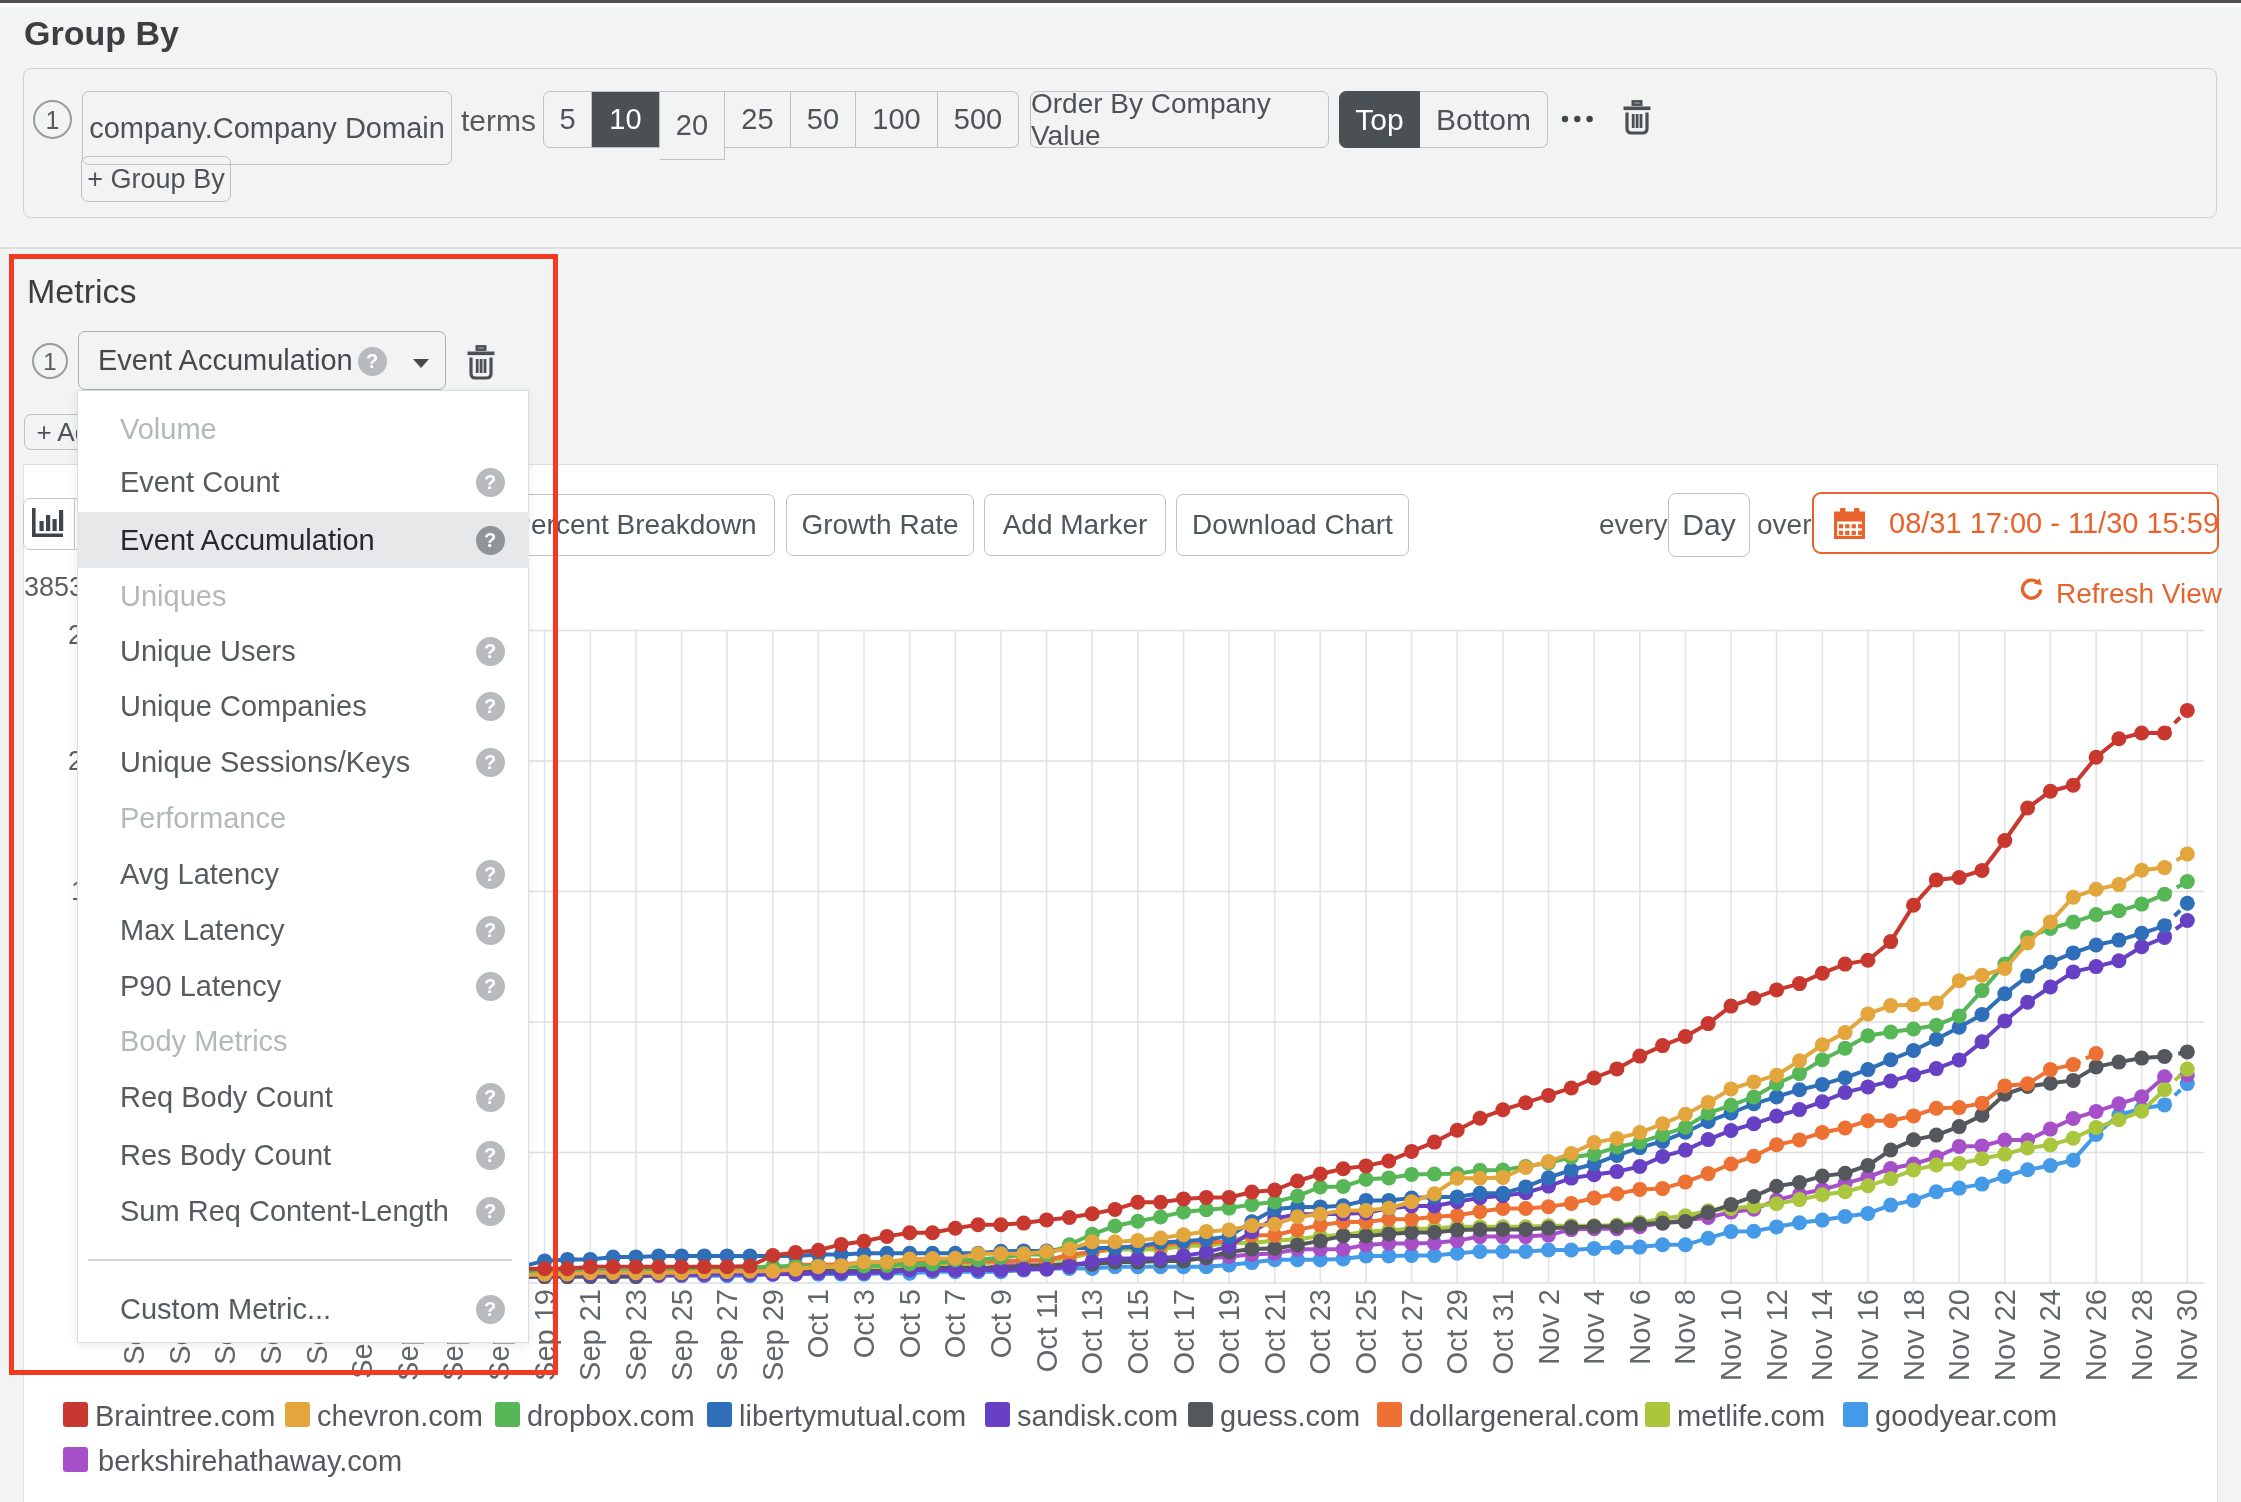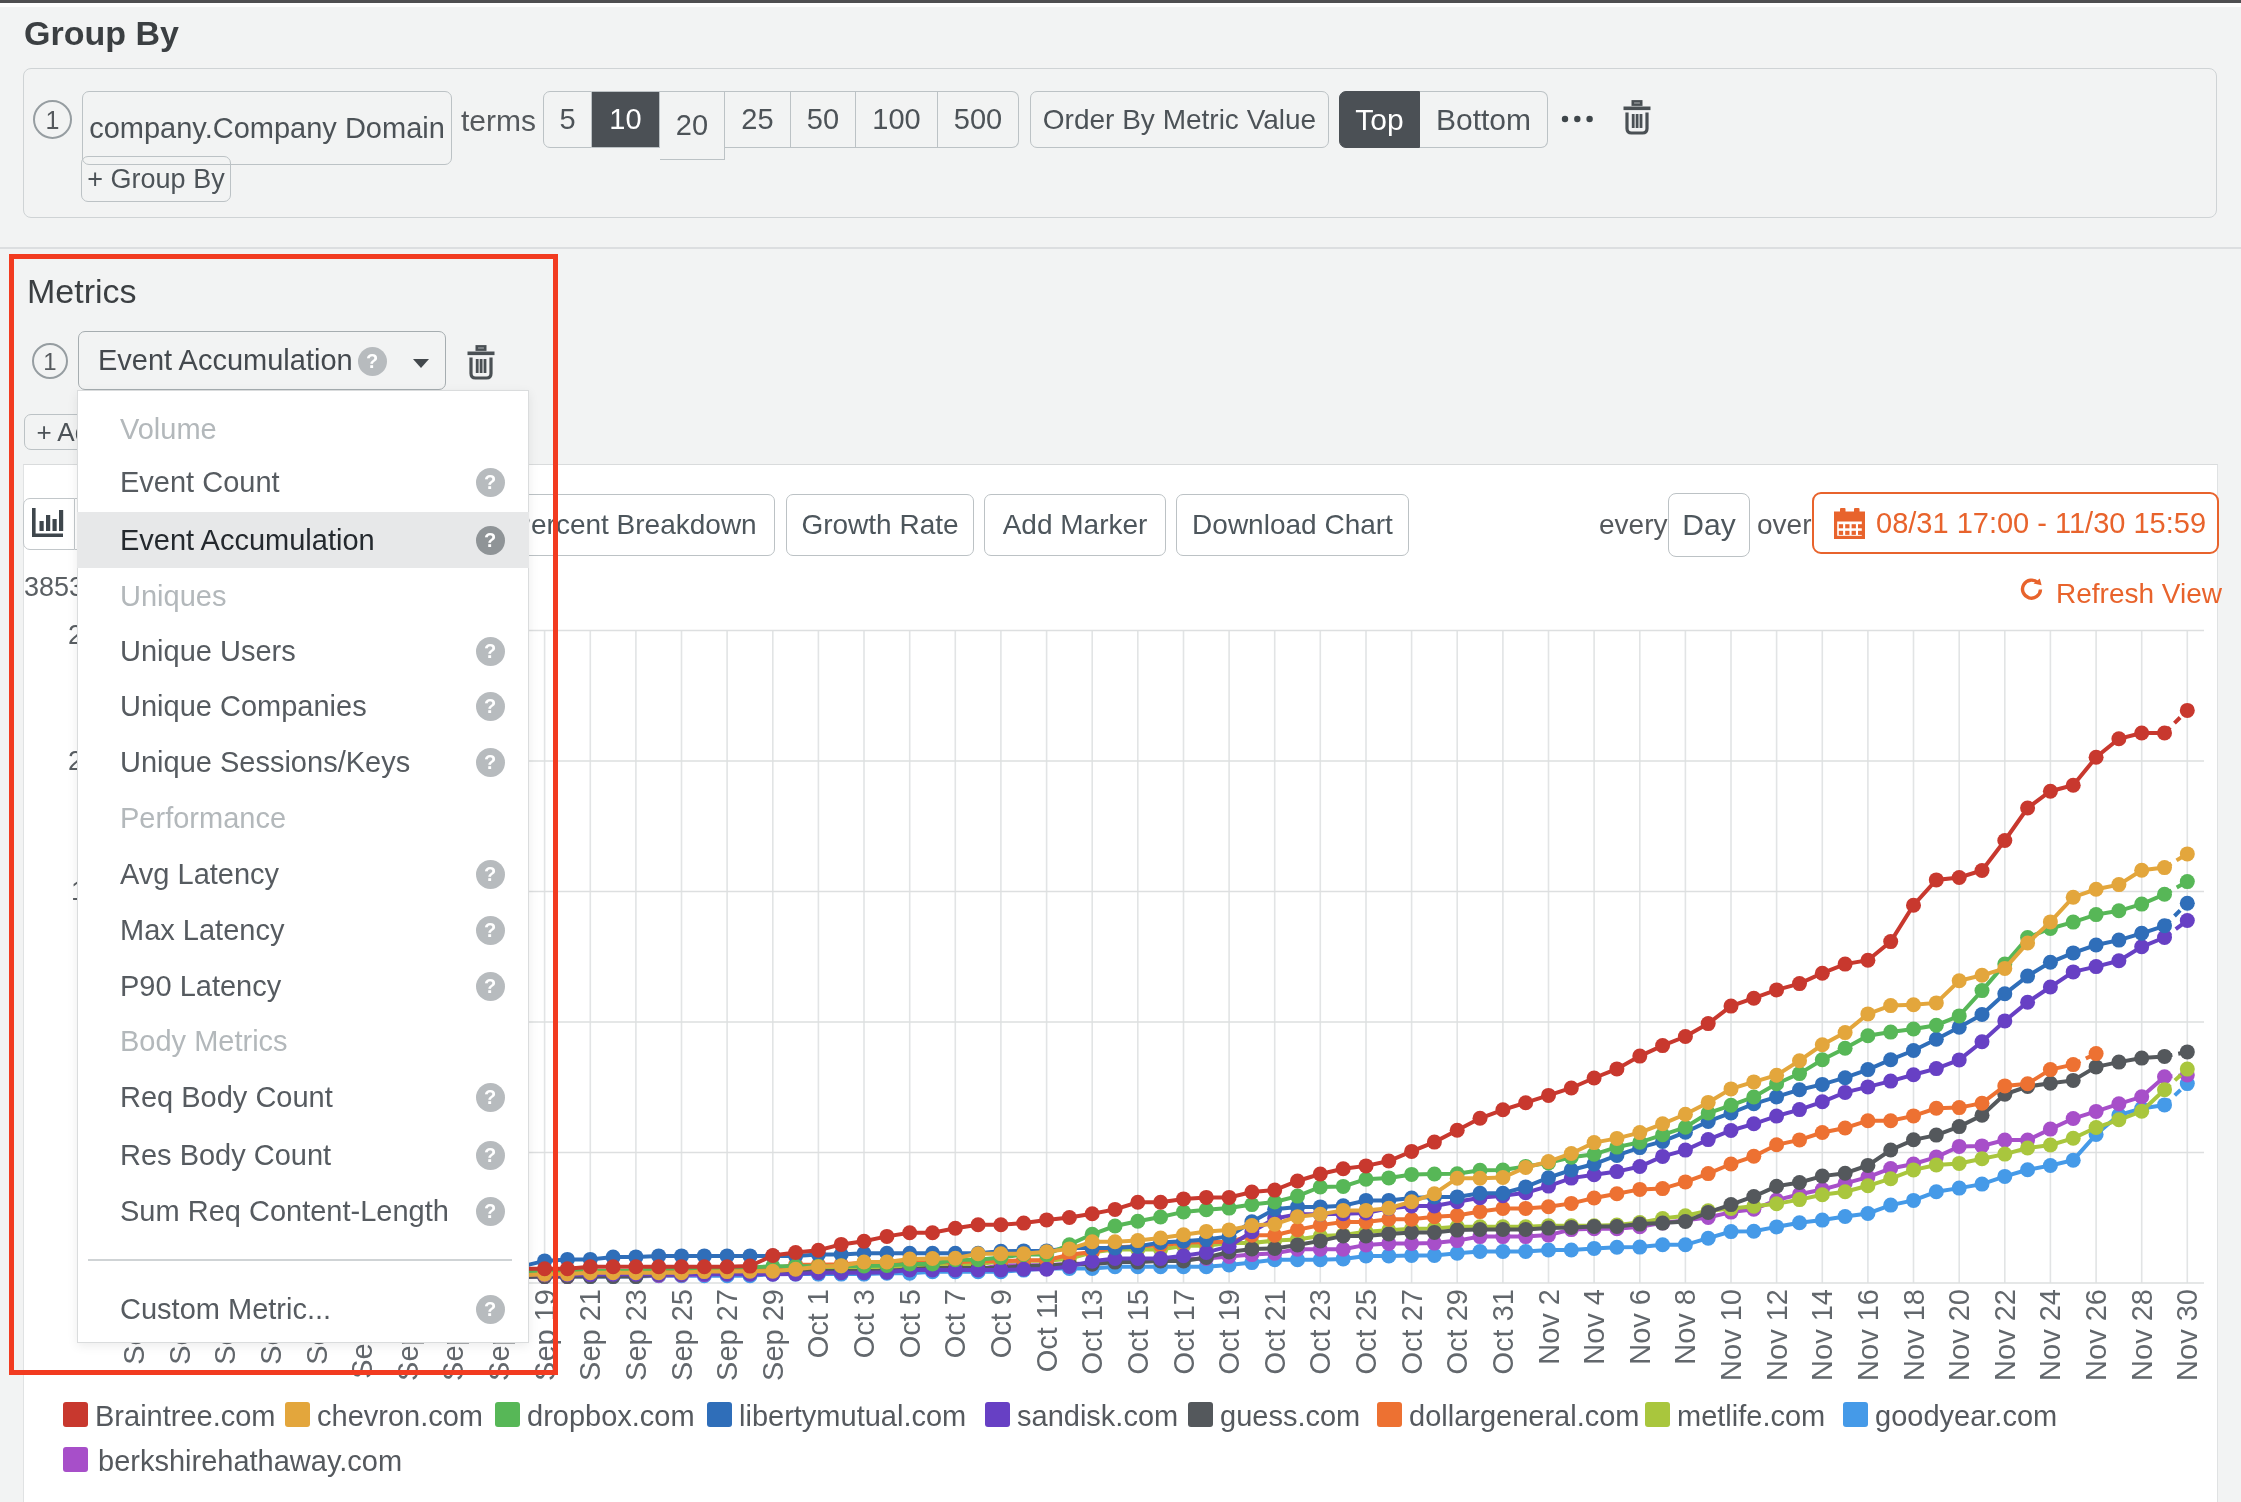--- a/index.html
+++ b/index.html
@@ -13,21 +13,21 @@
 <div style="position:absolute;left:33px;top:100px;width:39px;height:39px;border:2px solid #969da1;border-radius:50%;box-sizing:border-box;text-align:center;line-height:36px;font-size:25px;color:#55595d;">1</div>
 <div style="position:absolute;left:82px;top:91px;width:370px;height:74px;background:transparent;border:1.5px solid #bcc2c5;border-radius:7px;box-sizing:border-box;display:flex;align-items:center;justify-content:center;font-size:29px;color:#4c5257;font-weight:normal;z-index:1;">company.Company Domain</div>
 <div style="position:absolute;left:461px;top:104px;font-size:30px;color:#55595d;font-weight:normal;white-space:nowrap;z-index:1;">terms</div>
 <div class="numbtn" style="position:absolute;left:543px;top:91px;width:49px;height:57px;background:transparent;color:#4d5358;border-left:1.5px solid #bcc2c5;border-radius:7px 0 0 7px;">5</div>
 <div class="numbtn" style="position:absolute;left:592px;top:91px;width:68px;height:57px;background:#4b5055;color:#ffffff;">10</div>
 <div class="numbtn" style="position:absolute;left:660px;top:91px;width:65px;height:69px;background:transparent;color:#4d5358;">20</div>
 <div class="numbtn" style="position:absolute;left:725px;top:91px;width:66px;height:57px;background:transparent;color:#4d5358;">25</div>
 <div class="numbtn" style="position:absolute;left:791px;top:91px;width:65px;height:57px;background:transparent;color:#4d5358;">50</div>
 <div class="numbtn" style="position:absolute;left:856px;top:91px;width:82px;height:57px;background:transparent;color:#4d5358;">100</div>
 <div class="numbtn" style="position:absolute;left:938px;top:91px;width:81px;height:57px;background:transparent;color:#4d5358;border-radius:0 7px 7px 0;">500</div>
-<div style="position:absolute;left:1030px;top:91px;width:299px;height:57px;background:transparent;border:1.5px solid #bcc2c5;border-radius:7px;box-sizing:border-box;display:flex;align-items:center;justify-content:center;font-size:28px;color:#4c5257;font-weight:normal;z-index:1;">Order By Metric Value</div>
+<div style="position:absolute;left:1030px;top:91px;width:299px;height:57px;background:transparent;border:1.5px solid #bcc2c5;border-radius:7px;box-sizing:border-box;display:flex;align-items:center;justify-content:center;font-size:28px;color:#4c5257;font-weight:normal;z-index:1;">Order By Company Value</div>
 <div style="position:absolute;left:1339px;top:91px;width:81px;height:57px;background:#4b5055;color:#fff;border:1.5px solid #4b5055;border-radius:7px 0 0 7px;box-sizing:border-box;display:flex;align-items:center;justify-content:center;font-size:30px;">Top</div>
 <div style="position:absolute;left:1420px;top:91px;width:128px;height:57px;border:1.5px solid #bcc2c5;border-left:none;border-radius:0 7px 7px 0;box-sizing:border-box;display:flex;align-items:center;justify-content:center;font-size:30px;color:#4d5358;">Bottom</div>
 <svg style="position:absolute;left:1561px;top:115px" width="36" height="8" viewBox="0 0 36 8">
       <circle cx="4.0" cy="4" r="3.2" fill="#3f464a"></circle>
       <circle cx="16.3" cy="4" r="3.2" fill="#3f464a"></circle>
       <circle cx="28.6" cy="4" r="3.2" fill="#3f464a"></circle>
     </svg>
 <svg style="position:absolute;left:1622px;top:100px" width="30.0" height="36.0" viewBox="0 0 30 36">
 <g stroke="#4a5054" fill="none">
 <rect x="10.8" y="1.4" width="8.4" height="3.2" stroke-width="2.6"></rect>
@@ -92,21 +92,21 @@
             <rect x="11.2" y="16.2" width="4.3" height="4.1"></rect>
             <rect x="17.6" y="16.2" width="4.3" height="4.1"></rect>
             <rect x="24" y="16.2" width="4.3" height="4.1"></rect>
 <rect x="4.8" y="22.8" width="4.3" height="4.1"></rect>
             <rect x="11.2" y="22.8" width="4.3" height="4.1"></rect>
             <rect x="17.6" y="22.8" width="4.3" height="4.1"></rect>
             <rect x="24" y="22.8" width="4.3" height="4.1"></rect>
 </g>
         </svg>
       </span>
-      <span style="margin-left:11px;">08/31 17:00 - 11/30 15:59</span>
+      <span style="margin-left:24px;">08/31 17:00 - 11/30 15:59</span>
     </div>
 <div style="position:absolute;left:2020px;top:578px;display:flex;color:#e8632c;font-size:28px;white-space:nowrap;">
       <span style="display:inline-flex;">
         <svg width="23" height="23" viewBox="0 0 23 23">
 <path d="M17.8 4.7 A9 9 0 1 0 20.5 11.5" fill="none" stroke="#e8632c" stroke-width="3.4"></path>
 <path d="M13.5 5.6 L21.6 7.2 L19.8 0.4 Z" fill="#e8632c"></path>
 </svg>
       </span>
       <span style="margin-left:13px;">Refresh View</span>
     </div>

